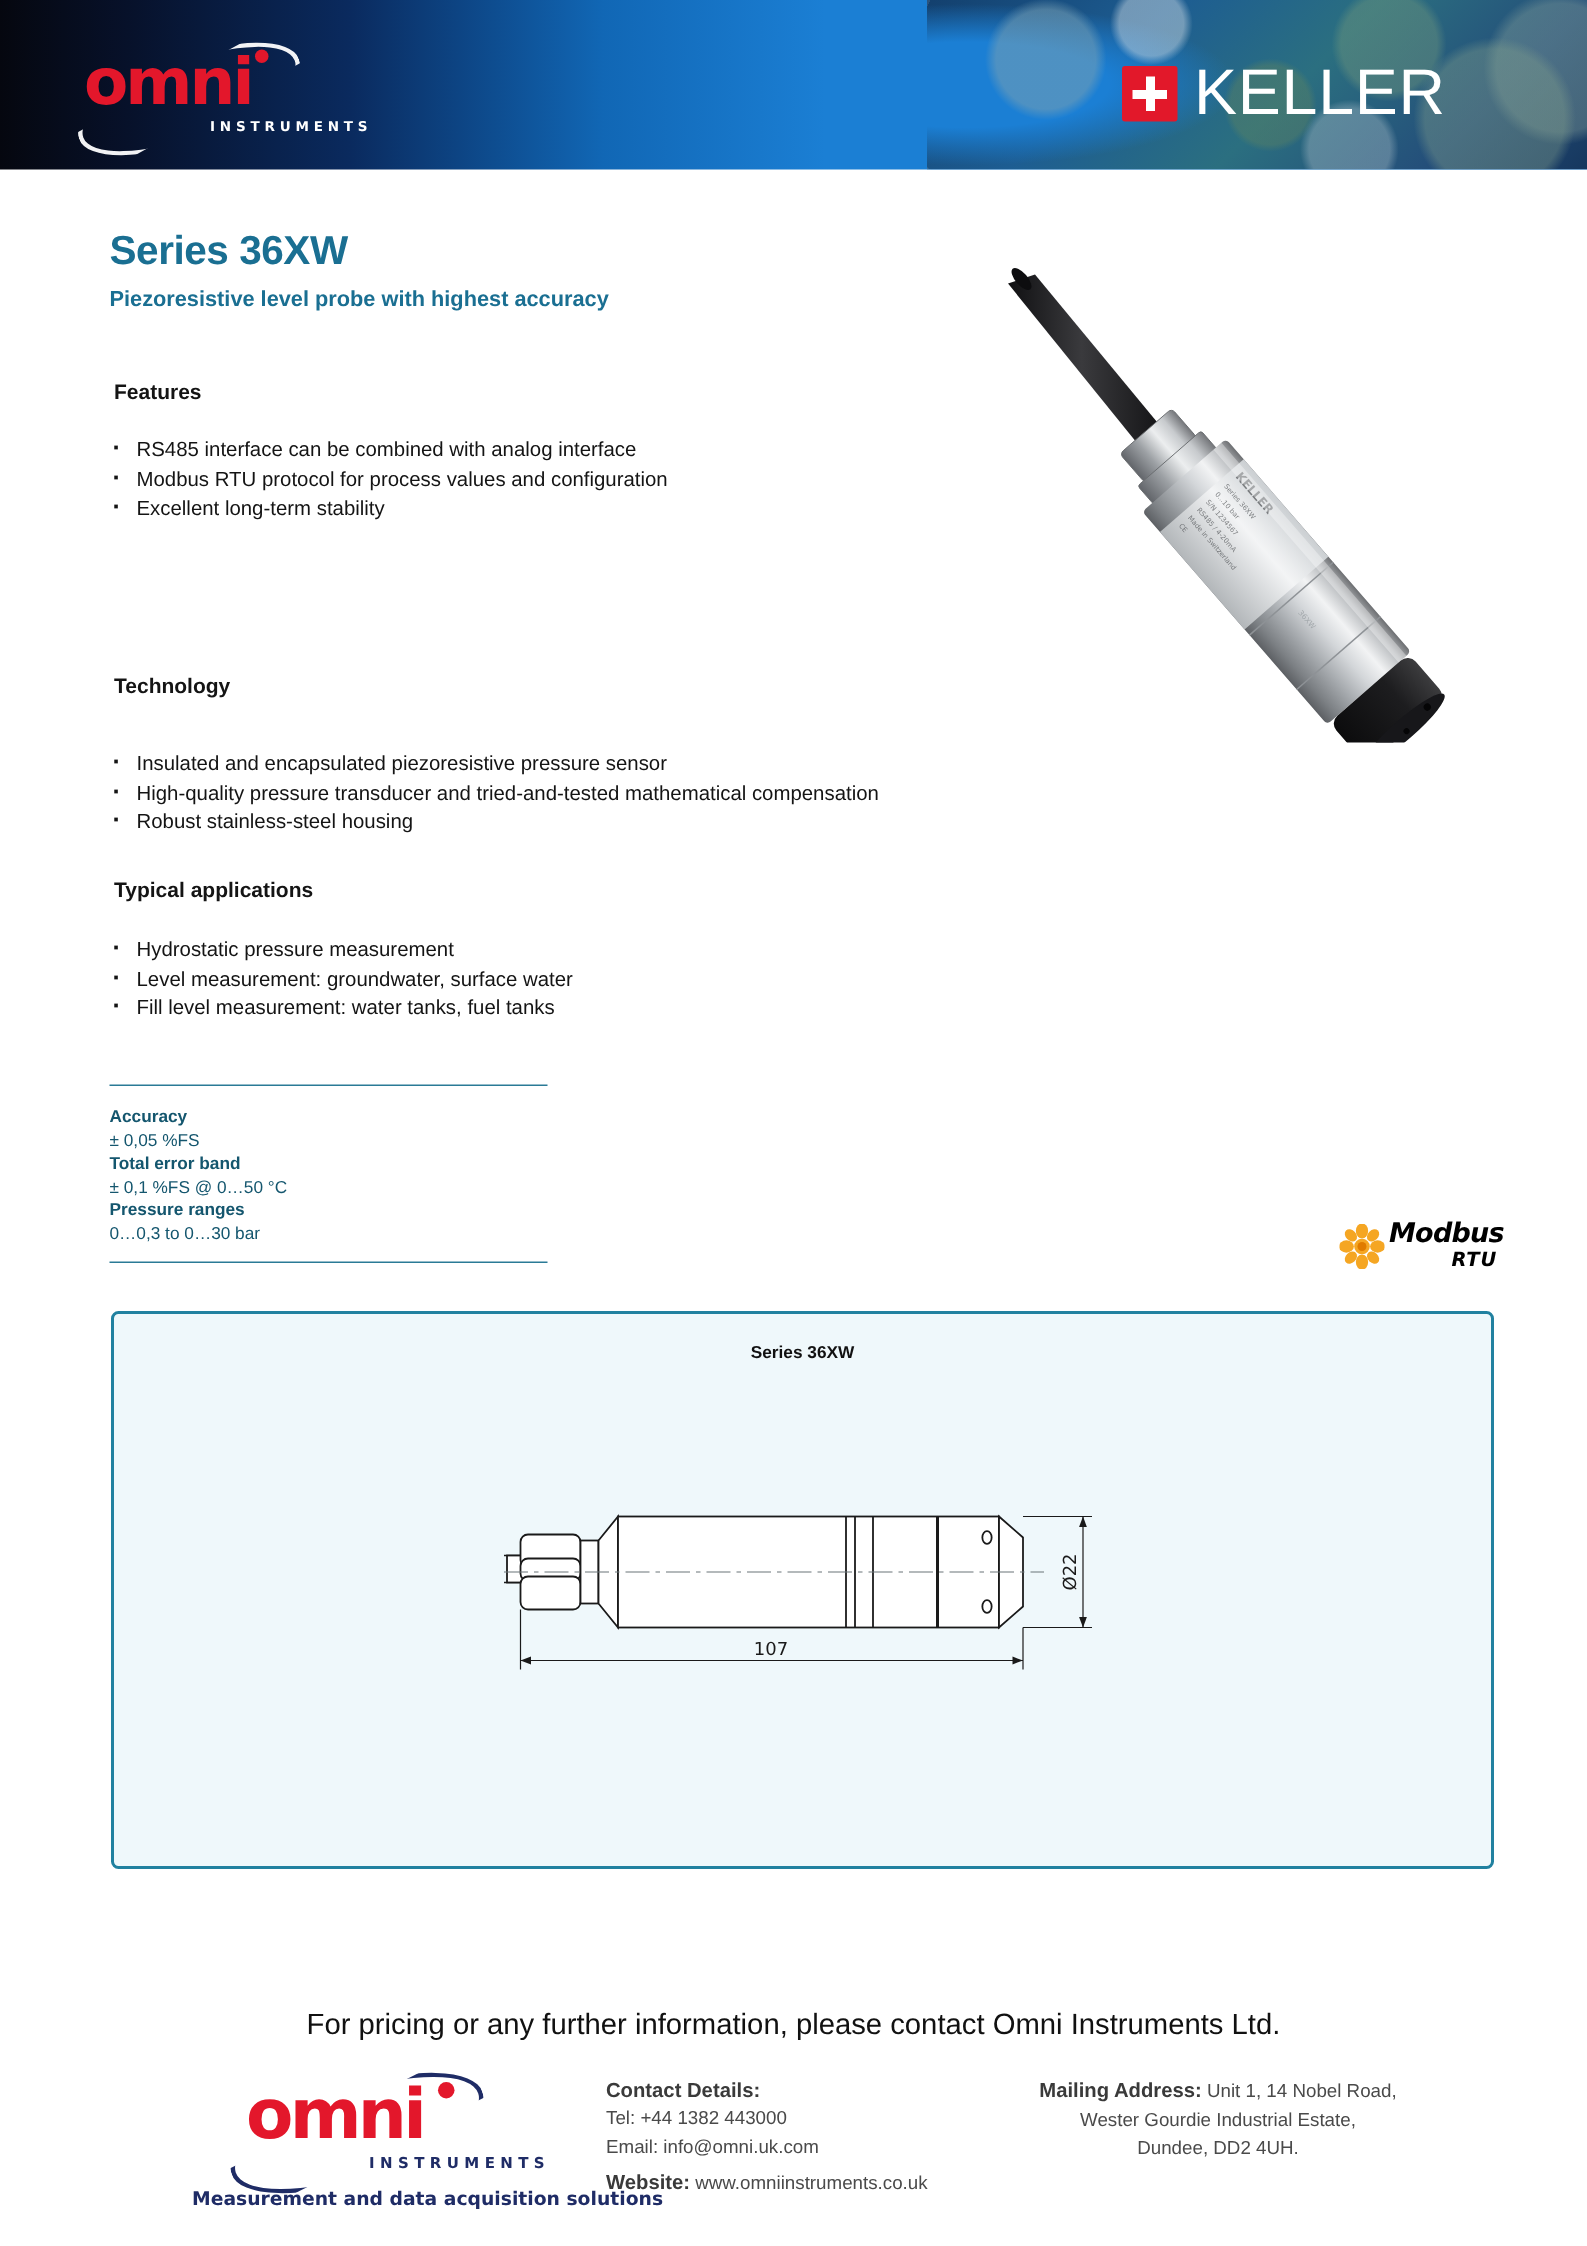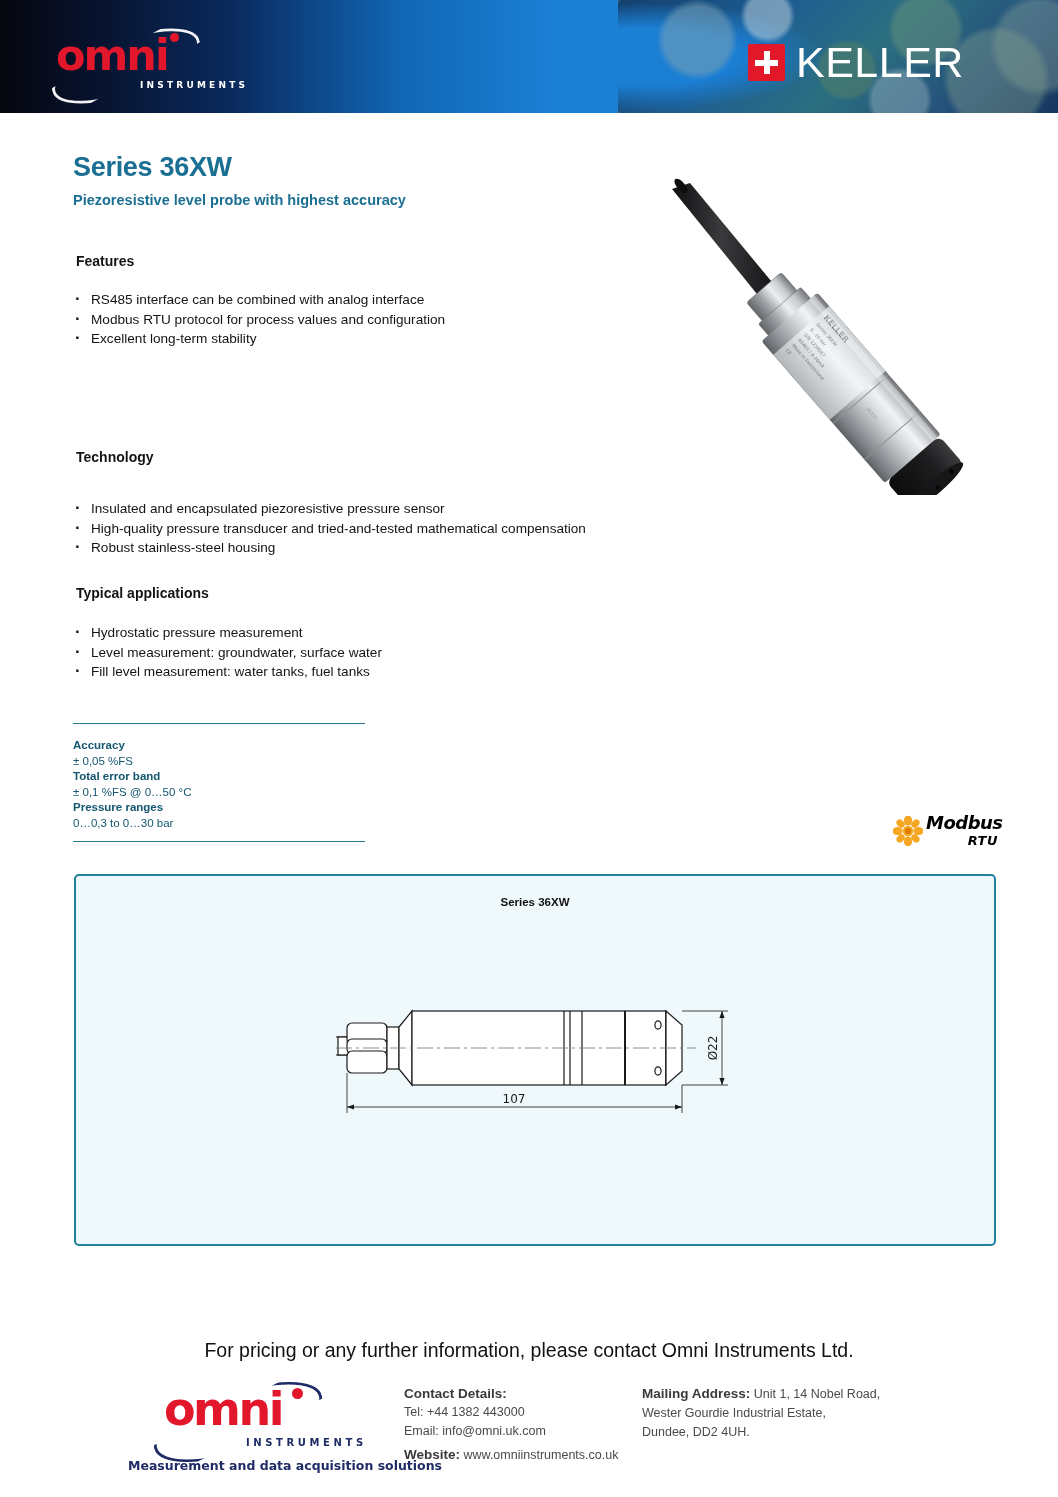--- a/index.html
+++ b/index.html
@@ -315,25 +315,26 @@
 
   .contact-col {
     position: absolute;
     left: 404px; top: 1384px;
     font-size: 12.5px;
     color: #4a4a4a;
     line-height: 19px;
   }
   .mail-col {
     position: absolute;
-    left: 642px; top: 1384px;
+    left: 662px; top: 1384px;
     font-size: 12.5px;
     color: #4a4a4a;
     line-height: 19px;
     width: 300px;
+    text-align: center;
   }
   .b-head {
     font-weight: 700;
     font-size: 13.5px;
     color: #3a3a3a;
   }
   .web-line { margin-top: 4px; }
 
   
   .photo {

